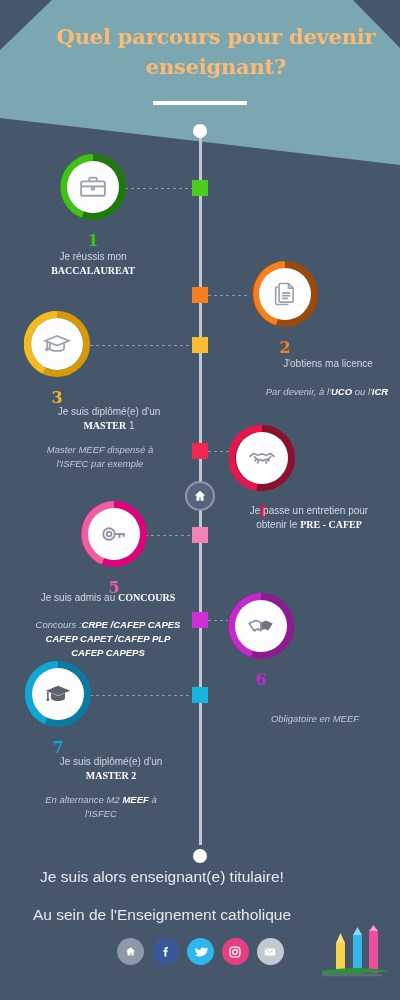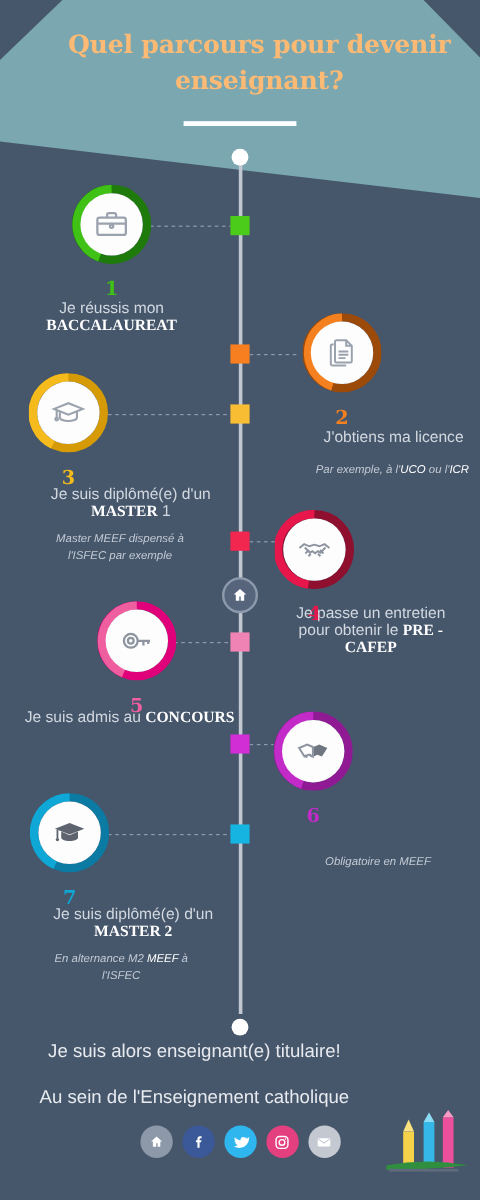--- a/index.html
+++ b/index.html
@@ -114,35 +114,35 @@
   
   .step-num {
     position: absolute;
     font-size: 16px;
     font-weight: bold;
     font-family: "DejaVu Serif", serif;
     z-index: 2;
   }
   .caption {
     position: absolute;
-    font-size: 13px;
+    font-size: 10px;
     line-height: 14px;
     color: #d2d8e0;
     z-index: 2;
   }
   .caption b { color: #ffffff; font-weight: bold; font-family: Liberation Serif, serif; }
   .note {
     position: absolute;
     font-size: 9.5px;
     line-height: 14px;
     font-style: italic;
     color: #c3cad4;
     z-index: 2;
   }
-  .note b { color: #ffffff; font-weight: normal; font-style: italic; }
+  .note b { color: #ffffff; font-weight: bold; font-style: italic; }
   .t-left { text-align: center; }
 
   
   .footer-line {
     position: absolute;
     width: 324px; left: 0;
     text-align: center;
     color: #e7eaef;
     font-size: 15.5px;
   }
@@ -243,21 +243,21 @@
         <path d="M9.5 11h7M9.5 13.4h7M9.5 15.8h5"></path>
         <path d="M6 6H5a1 1 0 0 0-1 1v13a1 1 0 0 0 1 1h10"></path>
       </svg>
     </div>
   </div>
   <div class="step-num" style="left:252px;top:338px;width:66px;text-align:center;color:#f4801f">2</div>
   <div class="caption t-left" style="left:262px;top:357px;width:132px">
     <span>J'obtiens ma licence</span>
   </div>
   <div class="note t-left" style="left:262px;top:385px;width:130px">
-    <span>Par exemple, à l'</span><b>UCO</b><span> ou l'</span><b>ICR</b>
+    <span>Par devenir, à l'</span><b>UCO</b><span> ou l'</span><b>ICR</b>
   </div>
 
   <div class="node" style="left:24px;top:311px">
     <svg class="ring" viewBox="0 0 66 66">
       <circle cx="33" cy="33" r="29.5" fill="none" stroke="#d59a06" stroke-width="7"></circle>
       <path d="M33 3.5 A29.5 29.5 0 0 0 20 59.6" fill="none" stroke="#f5bb1d" stroke-width="7"></path>
     </svg>
     <div class="disc">
       <svg width="30" height="30" viewBox="0 0 24 24" fill="none" stroke="#9aa2ad" stroke-width="1.4">
         <path d="M2.5 9.4 12 5.6l9.5 3.8L12 13.2z"></path>
@@ -303,20 +303,25 @@
         <circle cx="8" cy="12" r="4.6"></circle>
         <circle cx="8" cy="12" r="1.9"></circle>
         <path d="M12.6 12h8.2"></path>
         <path d="M16.4 12v3.2M19.6 12v2.2"></path>
       </svg>
     </div>
   </div>
   <div class="step-num" style="left:81px;top:578px;width:66px;text-align:center;color:#ef5fa0">5</div>
   <div class="caption t-left" style="left:18px;top:591px;width:180px">
     <span>Je suis admis au </span><b>CONCOURS</b>
+  </div>
+  <div class="note t-left" style="left:18px;top:618px;width:180px">
+    <span>Concours :</span><b>CRPE /CAFEP CAPES</b><br>
+    <b>CAFEP CAPET /CAFEP PLP</b><br>
+    <b>CAFEP CAPEPS</b>
   </div>
 
   <div class="node" style="left:228px;top:593px">
     <svg class="ring" viewBox="0 0 66 66">
       <circle cx="33" cy="33" r="29.5" fill="none" stroke="#8f1a93" stroke-width="7"></circle>
       <path d="M33 3.5 A29.5 29.5 0 0 0 24 60.9" fill="none" stroke="#c32bc8" stroke-width="7"></path>
     </svg>
     <div class="disc">
       <svg width="30" height="30" viewBox="0 0 24 24">
         <path d="M12.2 9.2 16 7.6l5.4 2.3-3.6 5.6-3-1.2-2.6 1.3z" fill="#6f7681"></path>

